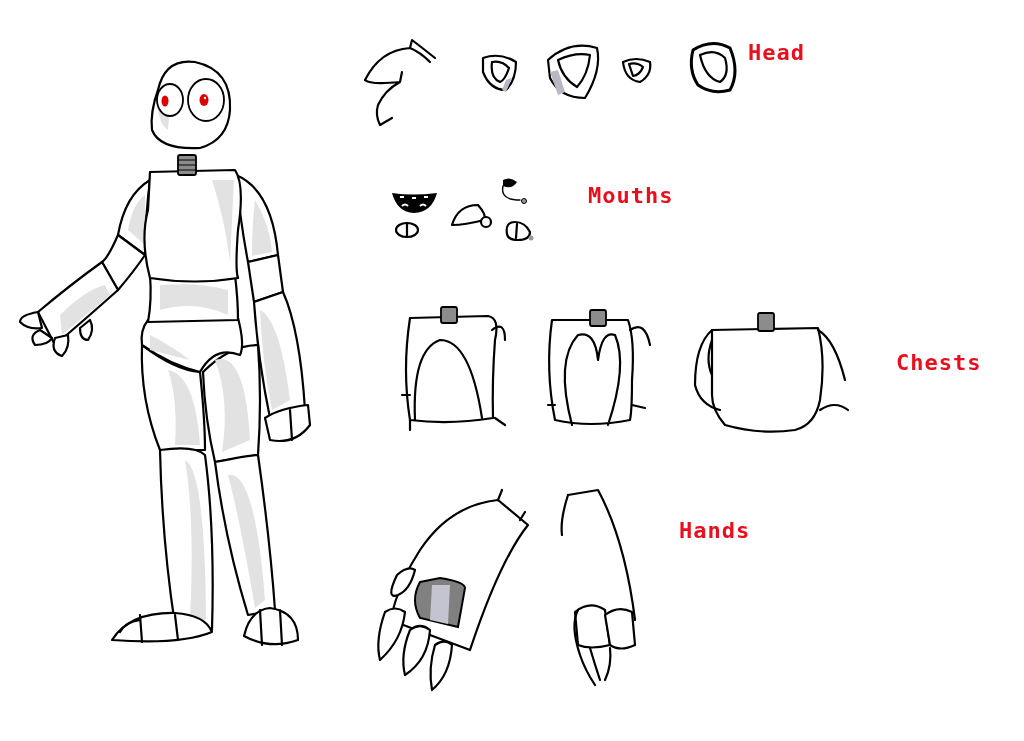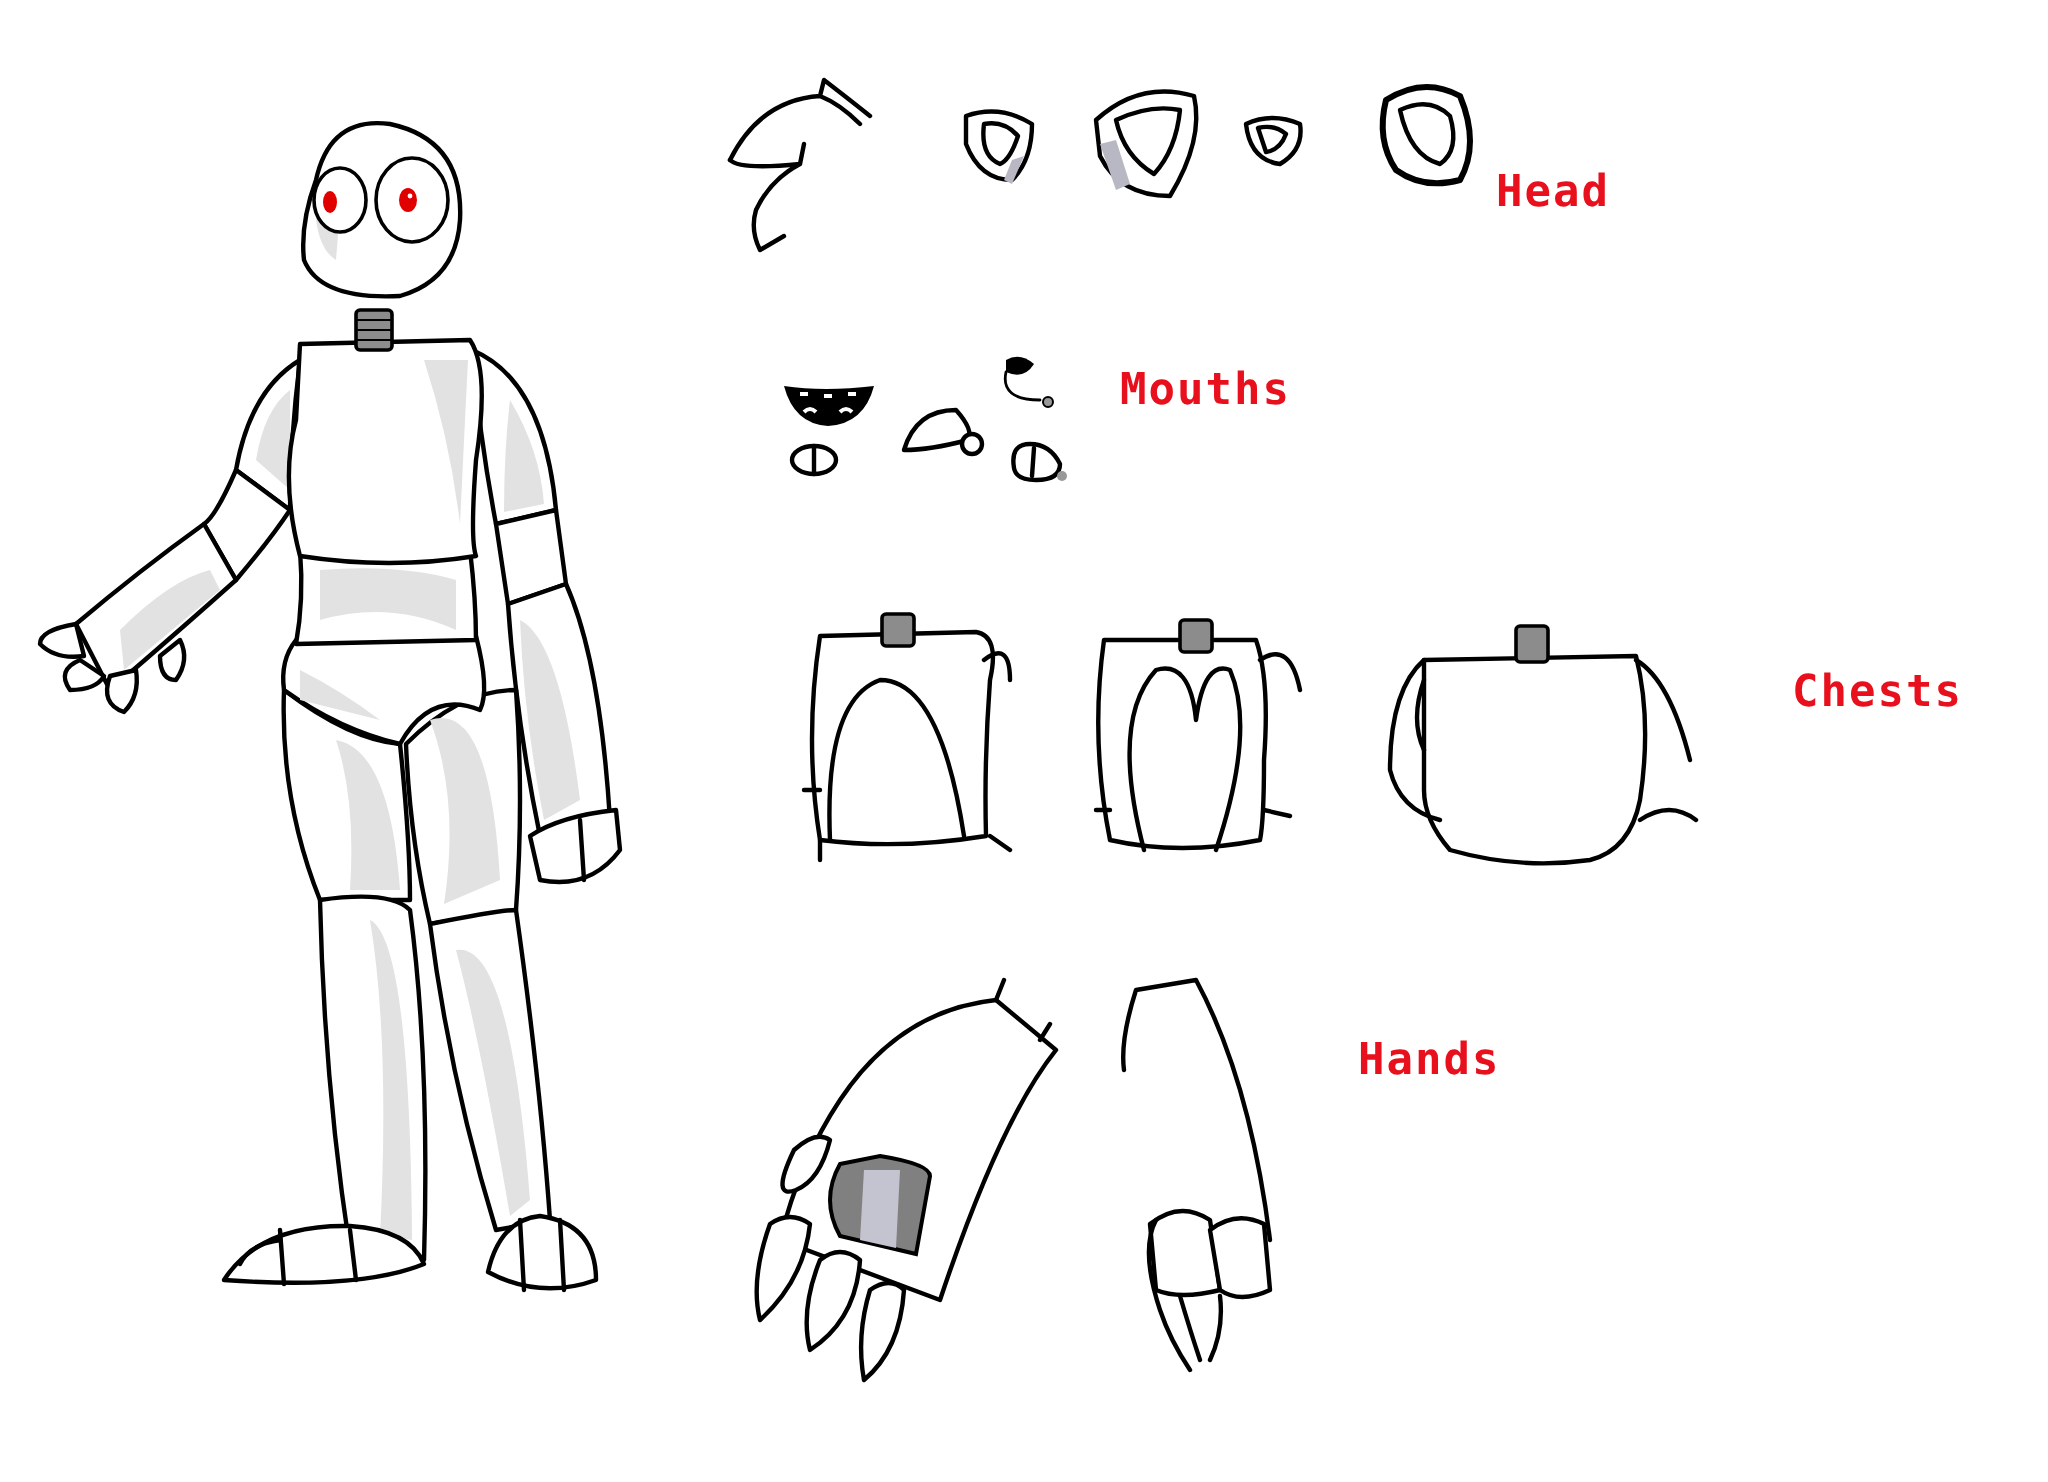--- a/index.html
+++ b/index.html
@@ -158,16 +158,16 @@
     </g>
     <g>
       <path class="ln" d="M568,495 Q560,520 562,535 M568,495 L598,490 Q625,540 635,620"></path>
       <path class="fw" d="M575,612 Q590,600 605,610 L610,645 Q590,650 578,645 Z"></path>
       <path class="fw" d="M605,615 Q618,605 632,612 L635,645 Q620,652 610,645 Z"></path>
       <path class="ln" d="M578,610 Q570,625 580,655 Q585,670 595,685 M590,648 Q595,665 600,680 M610,648 Q612,665 605,680"></path>
     </g>
   </g>
 </svg>
 
-<div class="label" style="left:748px;top:40px;margin-top:44px;">Head</div>
-<div class="label" style="left:560px;top:183px;">Mouths</div>
-<div class="label" style="left:896px;top:334px;">Chests</div>
+<div class="label" style="left:748px;top:40px;">Head</div>
+<div class="label" style="left:588px;top:183px;">Mouths</div>
+<div class="label" style="left:896px;top:350px;">Chests</div>
 <div class="label" style="left:679px;top:518px;">Hands</div>
 
 </body></html>

